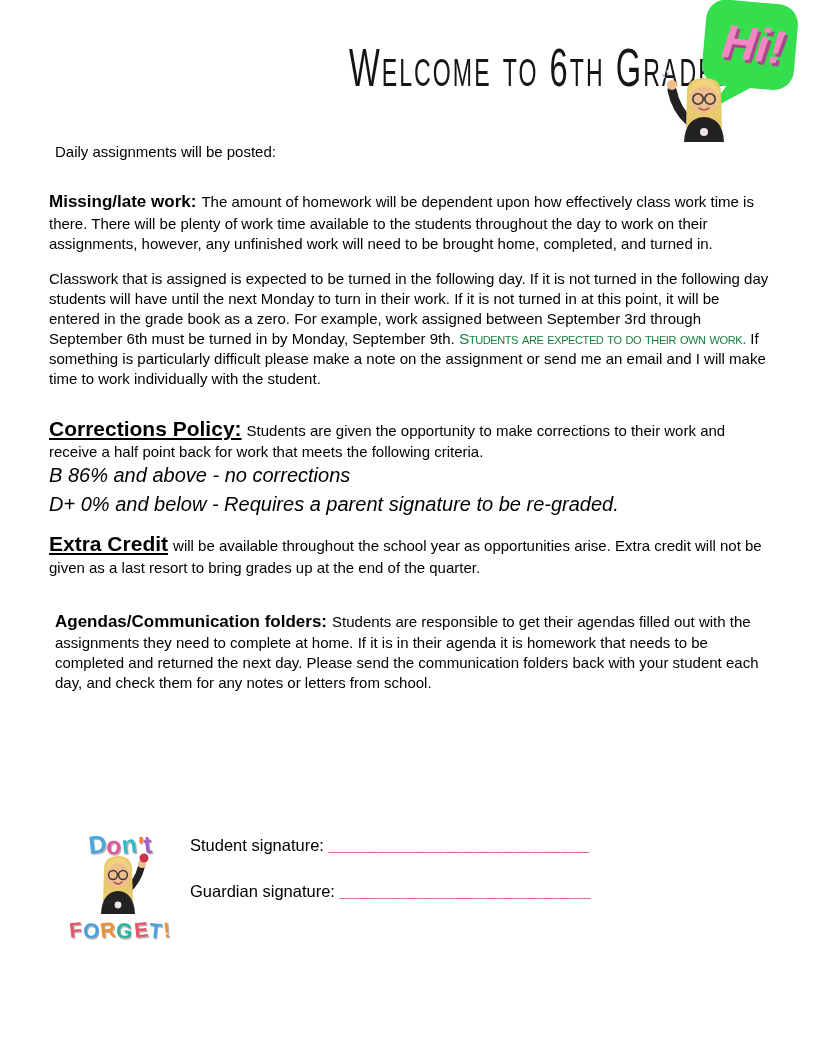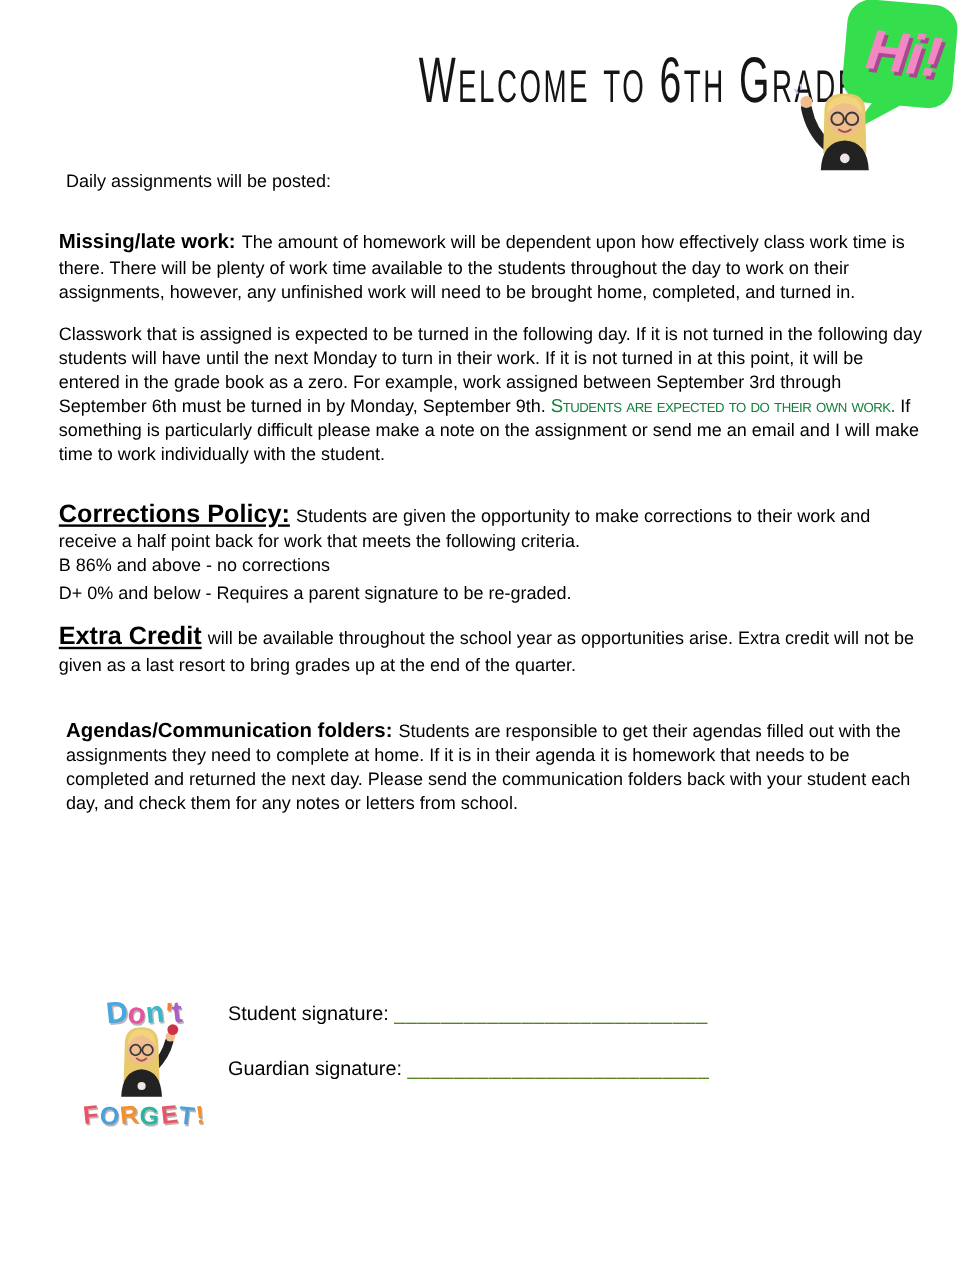--- a/index.html
+++ b/index.html
@@ -29,29 +29,29 @@
   .sec-classroom ul{margin:1px 0 0 0;padding-left:102px;}
   .sec-classroom li{font-size:15px;line-height:1.36;padding-left:14px;}
   .sec-classroom li::marker{font-size:11px;}
   .sec-missing{margin-top:29px;}
   .para2{margin-top:16px;}
   .caps-inline{
     font-variant:small-caps;font-size:15.5px;letter-spacing:-0.4px;
     color:#15803d;white-space:nowrap;
   }
   .sec-corrections{margin-top:26px;}
-  .criteria-line{font-size:15px;line-height:1.3;}
+  .criteria-line{font-size:20px;line-height:1.3;font-style:italic;}
   .criteria-gap{margin-top:3px;}
   .extra{margin-top:13px;}
   .sec-agendas{margin-top:33px;padding-left:6px;}
   
   .sig-block{position:absolute;left:190px;top:834px;font-size:16.5px;}
   .sig-row{line-height:22px;}
   .sig-row + .sig-row{margin-top:24px;}
-  .sig-line{letter-spacing:0.5px;color:#4d7c0f;}
+  .sig-line{letter-spacing:0.5px;color:#be185d;font-weight:bold;}
   
   .df-sticker{position:absolute;left:62px;top:830px;width:116px;height:112px;}
   .df-line1,.df-line2{
     position:absolute;left:50%;transform:translateX(-50%);
     font-weight:bold;white-space:nowrap;
     text-shadow:1px 1.5px 0 rgba(60,40,40,0.35);
   }
   .df-line1{top:0;font-size:25px;z-index:1;}
   .df-line2{bottom:0;font-size:21px;z-index:3;letter-spacing:1px;}
   .df-char{position:absolute;left:24px;top:18px;z-index:2;}

